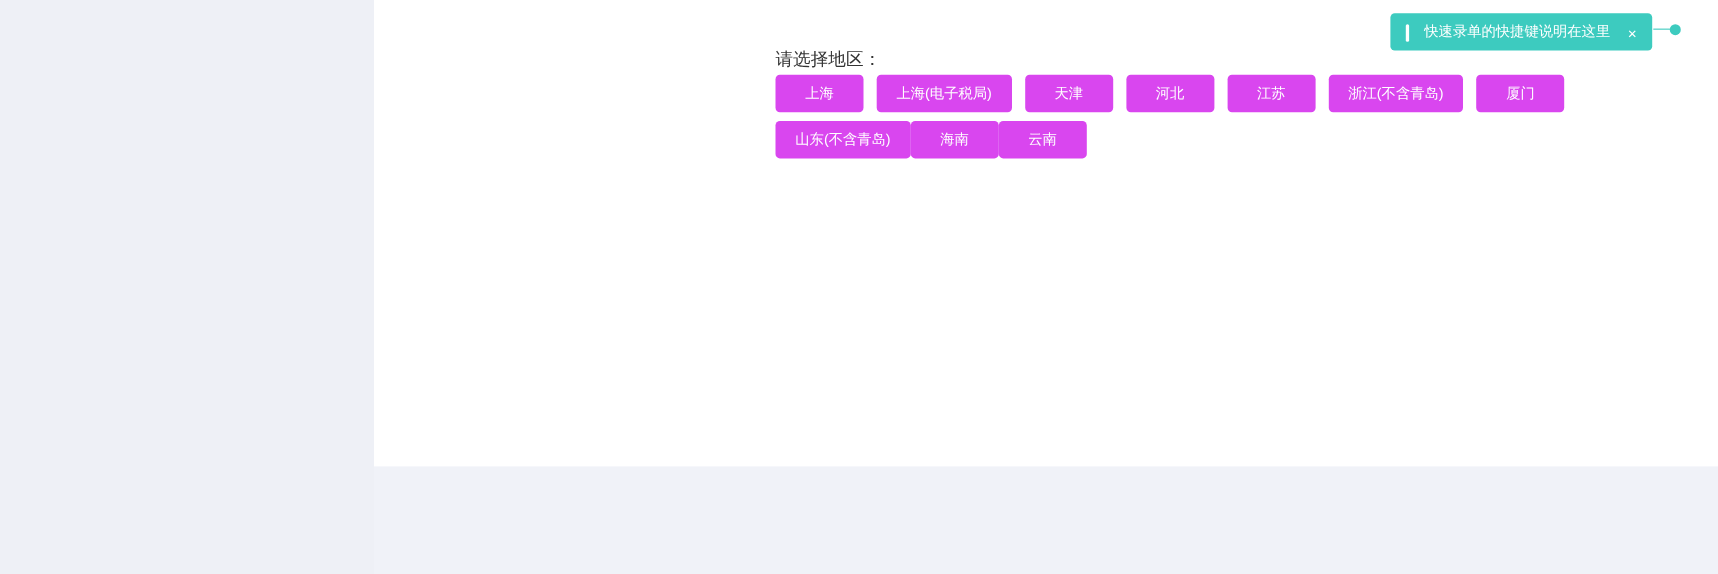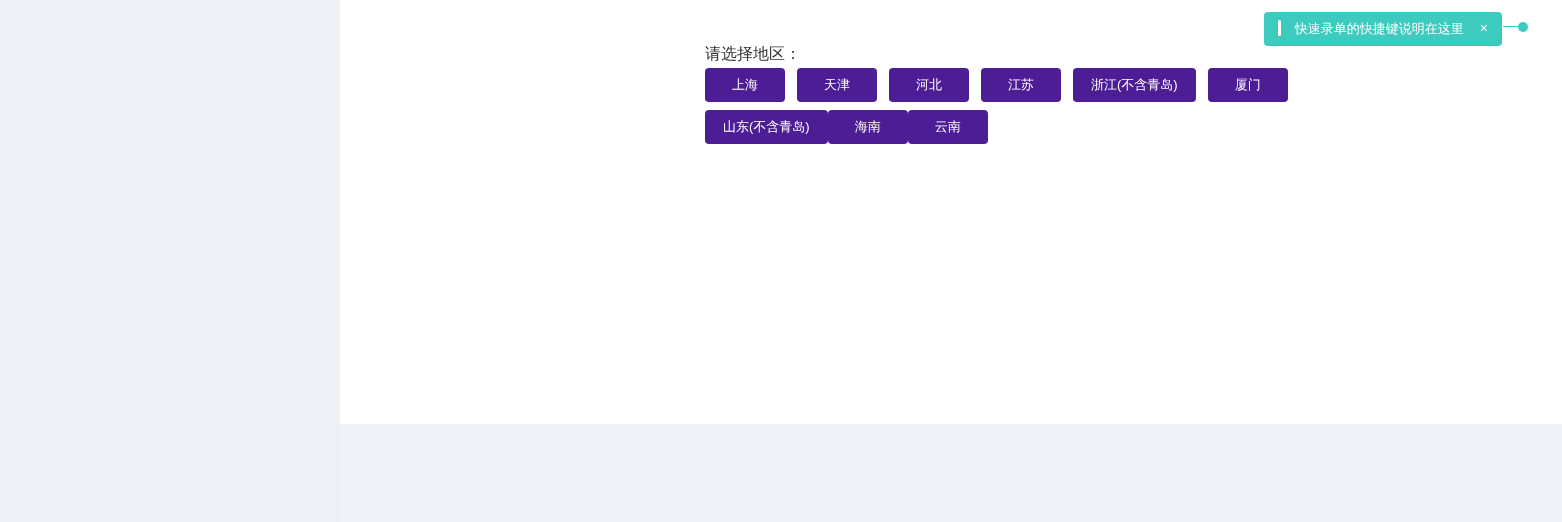--- a/index.html
+++ b/index.html
@@ -56,21 +56,21 @@
     .region-buttons-row2 {
       position: absolute;
       top: 110px;
       left: 365px;
       display: flex;
       flex-direction: row;
       gap: 0;
     }
 
     .region-btn {
-      background: #4c1d95;
+      background: #d946ef;
       color: #ffffff;
       border: none;
       border-radius: 4px;
       padding: 8px 18px;
       font-size: 13px;
       cursor: pointer;
       white-space: nowrap;
       min-width: 80px;
       text-align: center;
       font-family: 'Microsoft YaHei', '微软雅黑', Arial, sans-serif;
@@ -80,21 +80,21 @@
     .tooltip-banner {
       position: absolute;
       top: 12px;
       right: 60px;
       background: #3dcbbf;
       color: #ffffff;
       border-radius: 4px;
       padding: 8px 14px;
       font-size: 13px;
       display: flex;
-      align-items: flex-start;
+      align-items: flex-end;
       gap: 10px;
       white-space: nowrap;
     }
 
     .tooltip-bar {
       width: 3px;
       height: 16px;
       background: #ffffff;
       border-radius: 2px;
       display: inline-block;
@@ -131,20 +131,21 @@
 <body>
 
 <div class="sidebar"></div>
 
 <div class="main-content">
 
   <span class="page-label">请选择地区：</span>
 
   <div class="region-buttons-row1">
     <button class="region-btn">上海</button>
+    <button class="region-btn">上海(电子税局)</button>
     <button class="region-btn">天津</button>
     <button class="region-btn">河北</button>
     <button class="region-btn">江苏</button>
     <button class="region-btn">浙江(不含青岛)</button>
     <button class="region-btn">厦门</button>
   </div>
 
   <div class="region-buttons-row2">
     <button class="region-btn">山东(不含青岛)</button>
     <button class="region-btn">海南</button>

